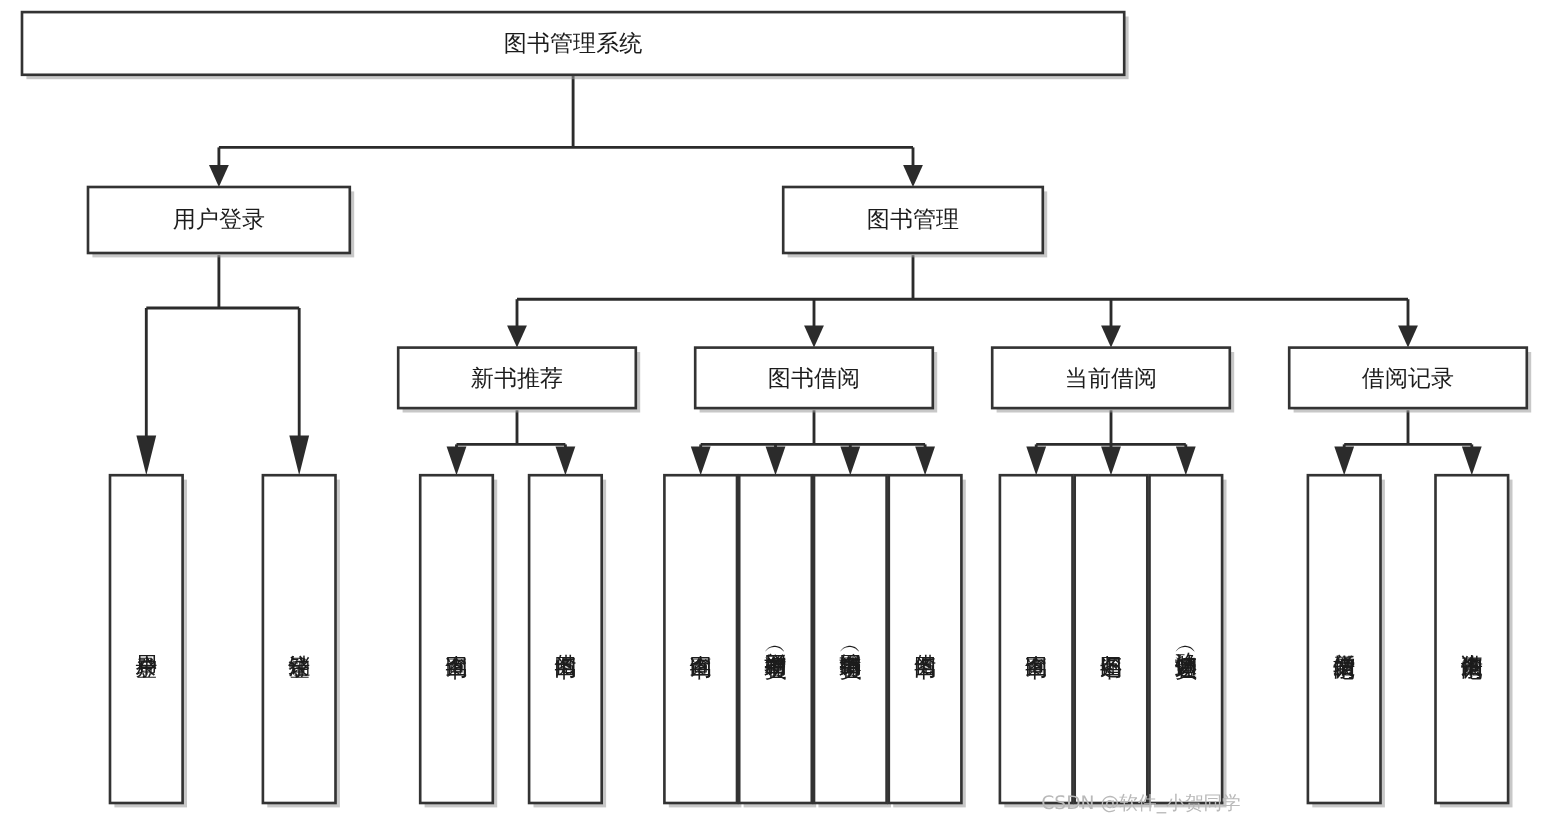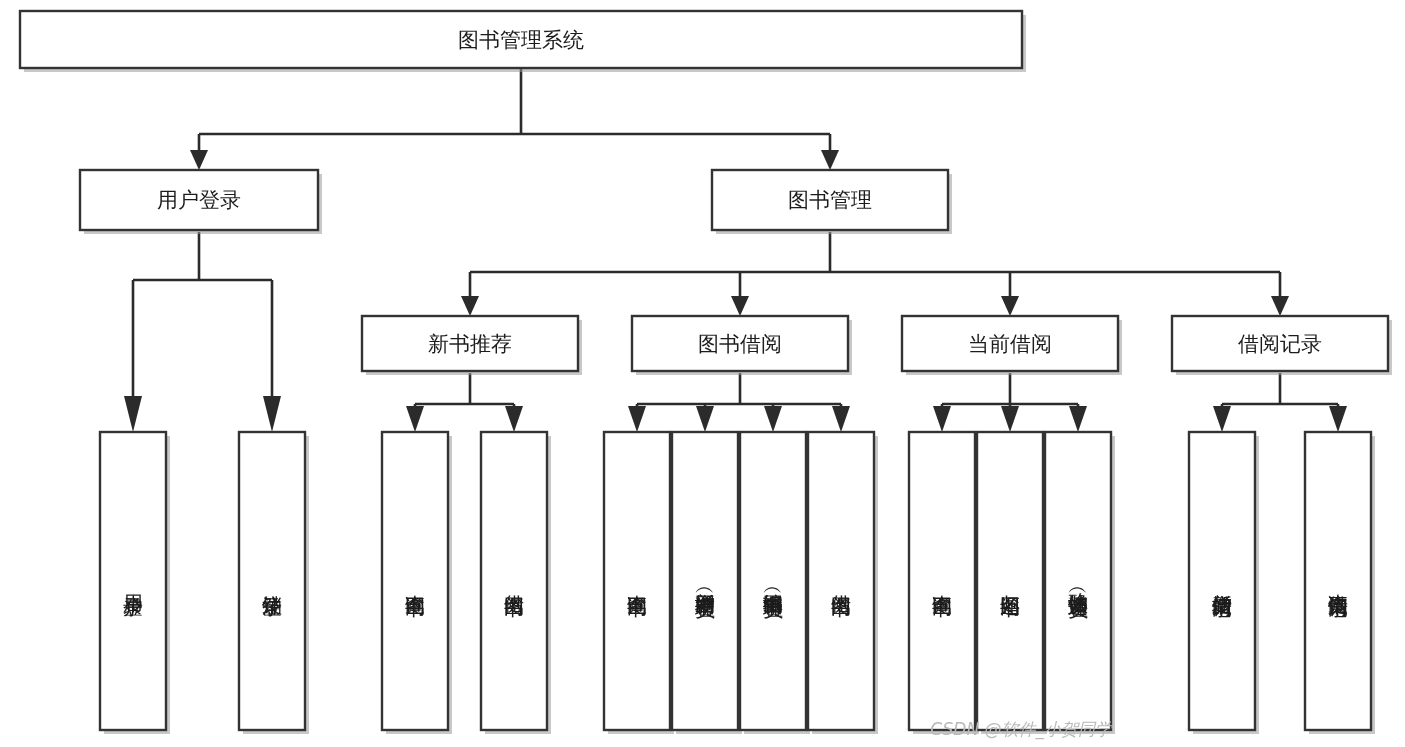--- a/index.html
+++ b/index.html
@@ -65,28 +65,27 @@
     font-size: 20px;
     line-height: 1.16;
     color: #1c1c1c;
     writing-mode: vertical-rl;
     text-orientation: upright;
     white-space: nowrap;
     letter-spacing: 1px;
   }
   .watermark {
     position: absolute;
-    right: 28px;
+    right: 12px;
     bottom: 6px;
     font-family: "DejaVu Sans", "Liberation Sans", sans-serif;
     font-size: 17px;
     color: #b9b9b9;
     white-space: nowrap;
     user-select: none;
-    font-style: italic;
   }
 </style>
 </head>
 <body>
 
 <div id="diagram-root">
 
   <svg class="flow" viewBox="0 0 1405 747">
 
     <g>

